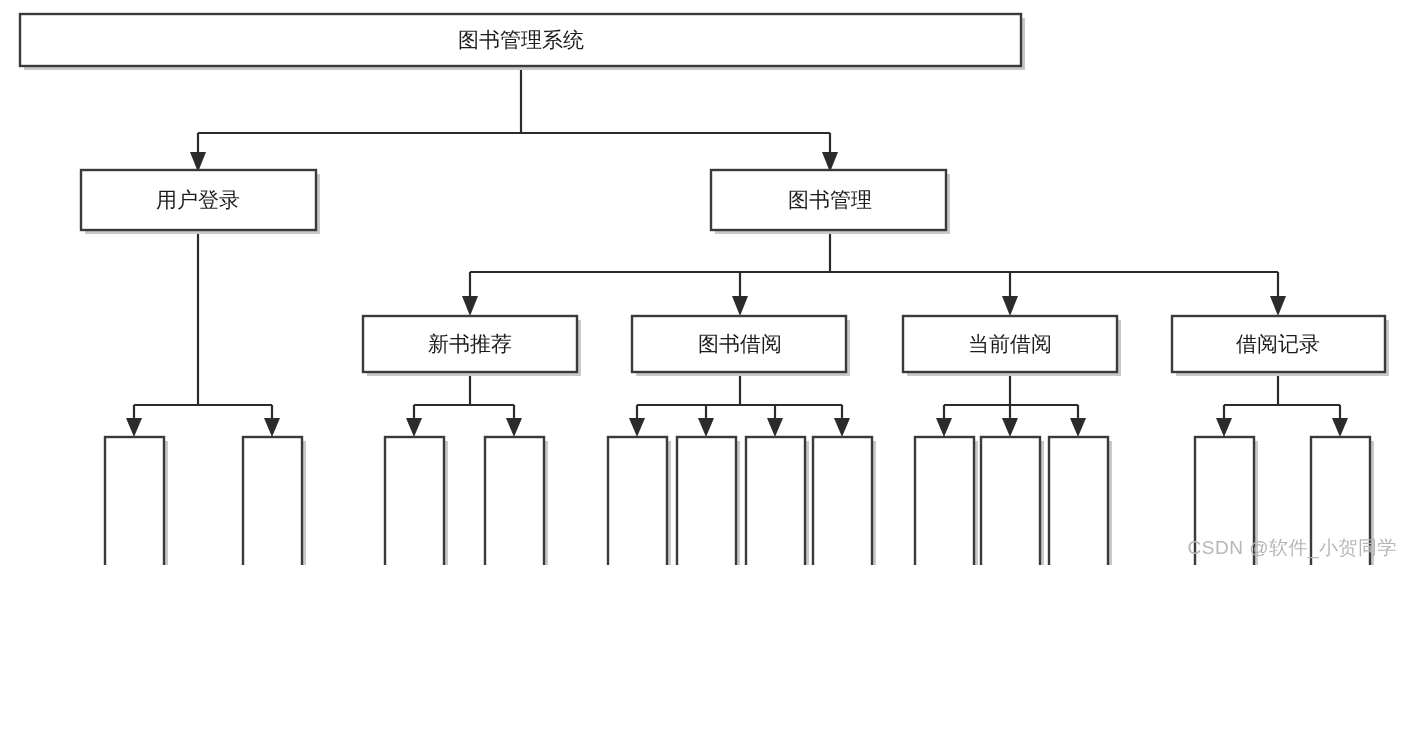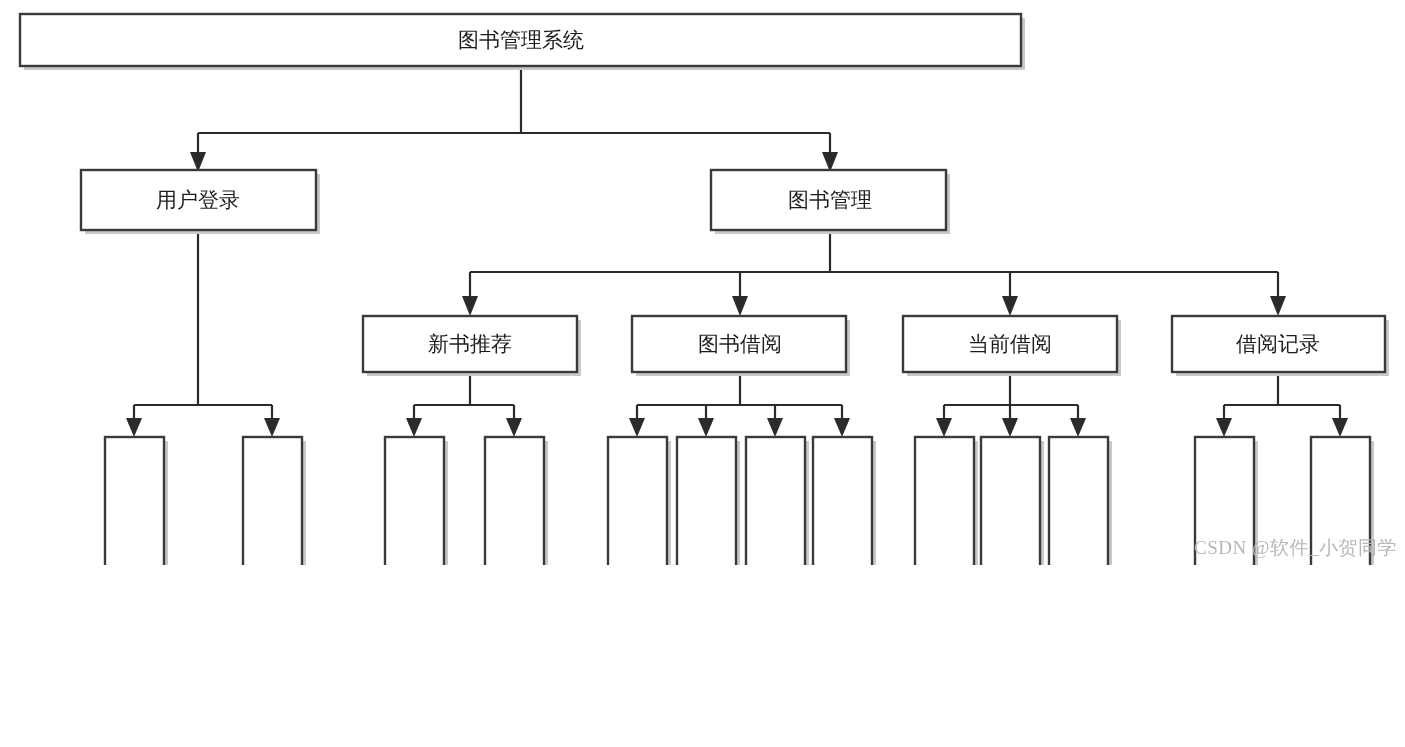--- a/index.html
+++ b/index.html
@@ -65,21 +65,21 @@
     align-items: center;
     justify-content: center;
     white-space: nowrap;
     pointer-events: none;
     user-select: none;
   }
   .watermark {
     position: absolute;
     right: 8px;
     bottom: 4px;
-    font-family: Liberation Serif, serif;
+    font-family: Liberation Sans, sans-serif;
     font-size: 19px;
     color: #b6b6b6;
     letter-spacing: 0.5px;
     white-space: nowrap;
   }
 </style>
 </head>
 <body>
 
 <div id="diagram-root">

